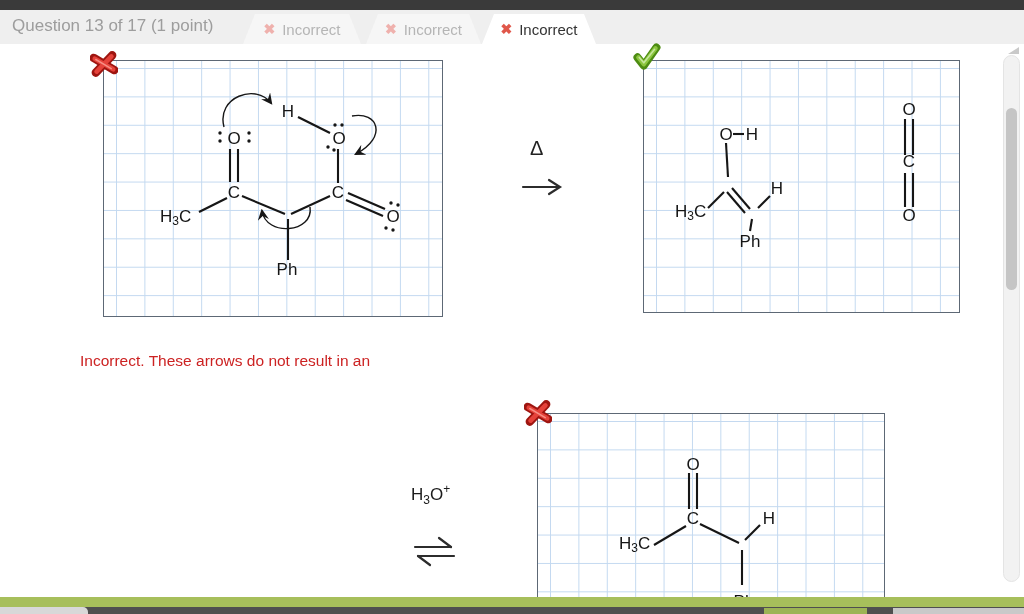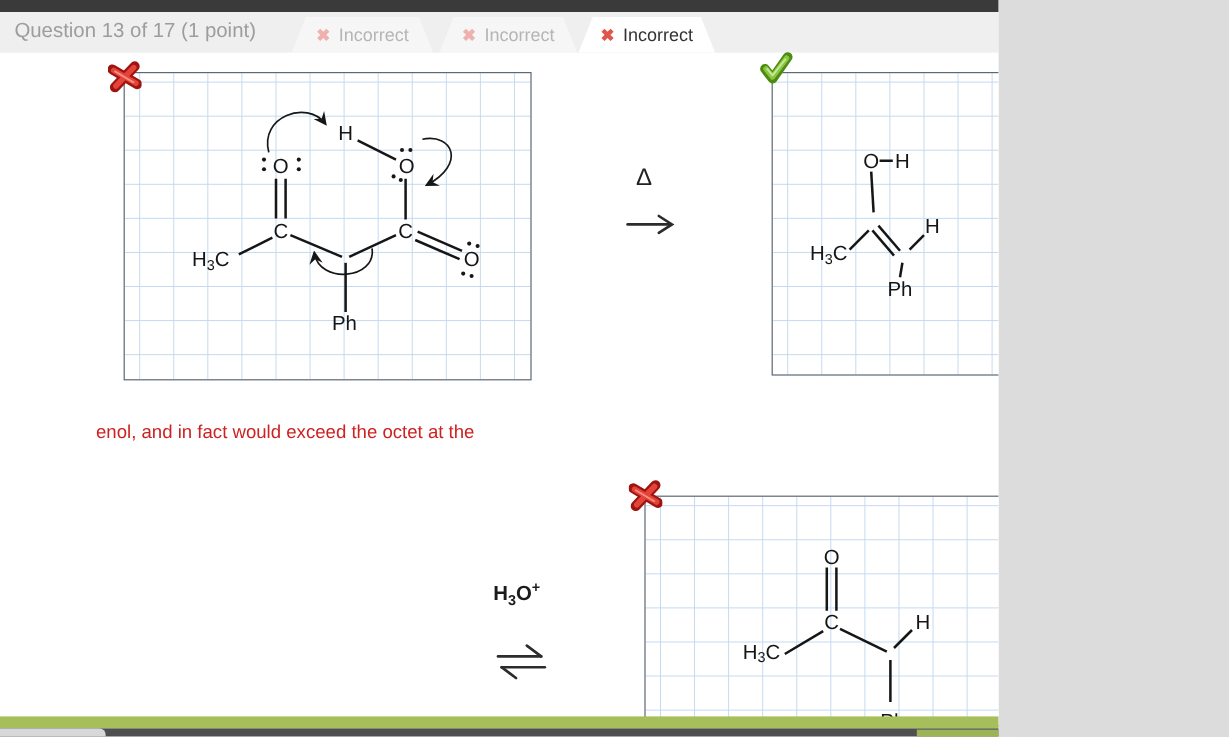--- a/index.html
+++ b/index.html
@@ -1,16 +1,16 @@
 <!DOCTYPE html>
 <html><head>
 <meta charset="utf-8">
 <style>
   html,body{margin:0;padding:0;background:#dcdcdc;}
-  .stage{position:relative;width:832px;height:614px;background:#fff;overflow:hidden;
+  .stage{position:relative;width:1024px;height:614px;background:#fff;overflow:hidden;
          font-family:"Liberation Sans",sans-serif;color:#222;}
   
   .top-bar{position:absolute;left:0;top:0;width:1024px;height:10px;background:#3a3a3a;}
   .green-bar{position:absolute;left:0;top:597px;width:1024px;height:10px;background:#a7bf5b;z-index:30;}
   .bottom-bar{position:absolute;left:0;top:607px;width:1024px;height:7px;background:#4f4f4f;z-index:30;}
   .bb-piece{position:absolute;z-index:31;}
   
   .header{position:absolute;left:0;top:10px;width:1024px;height:34px;background:#efefef;}
   .question-label{position:absolute;left:12px;top:6px;font-size:17px;color:#9d9d9d;white-space:nowrap;}
   .tab{position:absolute;top:4px;height:30px;display:flex;align-items:center;justify-content:center;gap:7px;
@@ -24,21 +24,21 @@
   .content{position:absolute;left:0;top:44px;width:1024px;height:553px;background:#fff;}
   .grid-panel{position:absolute;background-color:#fff;border:1.5px solid #5d6875;box-sizing:border-box;
     background-image:linear-gradient(to right,#c3d9f0 1px,transparent 1px),
                      linear-gradient(to bottom,#c3d9f0 1px,transparent 1px);
     background-size:28.4px 28.4px;background-position:12px 7px;}
   .mark{position:absolute;z-index:5;}
   svg text{fill:#151515;font-family:"Liberation Sans",sans-serif;font-size:17px;}
   .feedback{position:absolute;left:80px;top:352px;font-size:15.5px;line-height:18.5px;color:#cc2222;}
   .feedback span{display:block;}
   .delta{position:absolute;left:530px;top:137px;font-size:20px;color:#222;}
-  .h3o{position:absolute;left:411px;top:482px;font-size:17px;color:#1b1b1b;font-weight:bold;}
+  .h3o{position:absolute;left:411px;top:482px;font-size:17px;color:#1b1b1b;}
   .h3o sub{font-size:12px;}
   .h3o sup{font-size:12px;}
   
   .scroll-track{position:absolute;left:1003px;top:55px;width:17px;height:527px;background:#f2f2f2;
                 border:1px solid #e4e4e4;border-radius:9px;box-sizing:border-box;}
   .scroll-thumb{position:absolute;left:2px;top:52px;width:11px;height:182px;background:#c5c5c5;border-radius:6px;}
   .scroll-corner{position:absolute;left:1008px;top:47px;width:0;height:0;
                  border-left:11px solid transparent;border-bottom:7px solid #c9c9c9;}
 </style>
 </head>
@@ -167,21 +167,21 @@
       <svg width="29" height="27" viewBox="0 0 30 30">
           <g stroke-linecap="round" stroke-linejoin="round" fill="none">
         <path d="M5,16 L12,25 L26,5" stroke="#4d8c12" stroke-width="9"></path>
         <path d="M6,16 L12,23.5 L25,6" stroke="#8cc63f" stroke-width="5"></path>
         <path d="M7,16 L12,22 L24,7" stroke="#c6e69e" stroke-width="1.8"></path>
           </g>
         </svg>
     </div>
 
     <div class="feedback" style="top: 308px;">
-      <span>enol, and in fact would exceed the octet at the</span>
+      <span>Incorrect. These arrows do not result in an</span>
     </div>
 
     <div class="h3o" style="top: 438px;"><span>H</span><sub>3</sub><span>O</span><sup>+</sup></div>
     <svg style="position:absolute;left:408px;top:486px;" width="52" height="46" viewBox="0 0 52 46">
       <g stroke="#2c2c2c" stroke-width="2.2" fill="none" stroke-linecap="round">
         <line x1="7" y1="17" x2="43" y2="17"></line>
           <line x1="43" y1="17" x2="31" y2="8"></line>
         <line x1="10" y1="26" x2="46" y2="26"></line>
           <line x1="10" y1="26" x2="22" y2="35"></line>
       </g>

